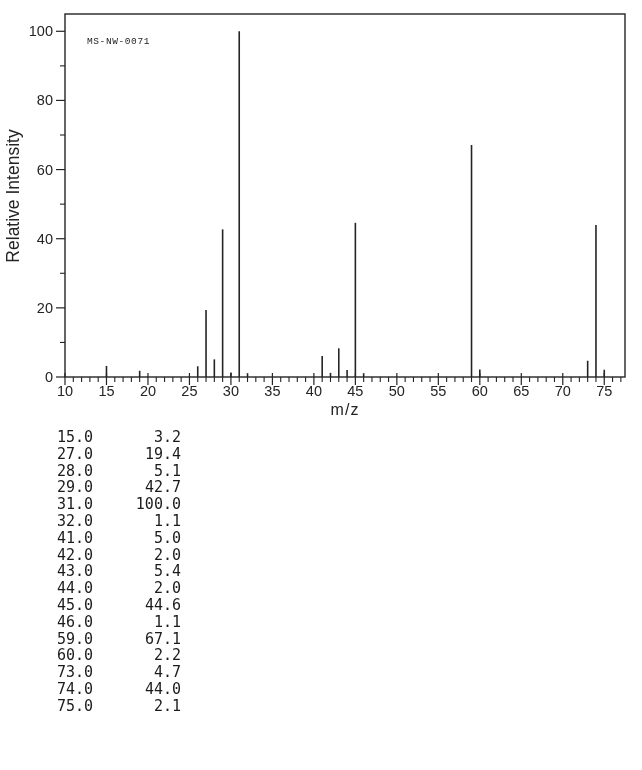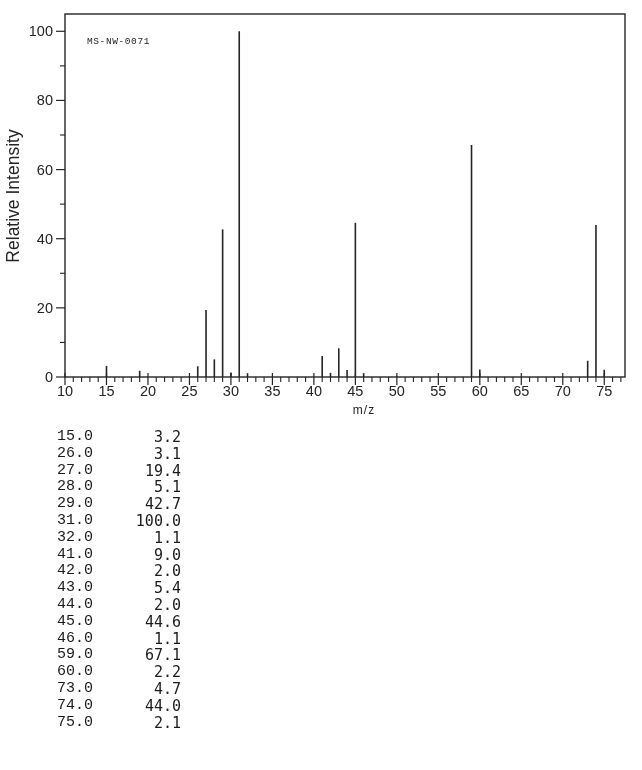--- a/index.html
+++ b/index.html
@@ -21,30 +21,30 @@
   }
   .ylabel{
     position:absolute;left:13px;top:196px;
     transform:translate(-50%,-50%) rotate(-90deg);
     white-space:nowrap;
     font-size:17.5px;color:#242424;
   }
   .xlabel{
     position:absolute;left:345px;top:410px;
     transform:translate(-50%,-50%);
-    font-size:12px;color:#242424;letter-spacing:1px;margin-left:19px;
+    font-size:16px;color:#242424;letter-spacing:1px;
   }
   .peak-table{
     position:absolute;left:57px;top:429px;
     width:124px;
     font-family:"DejaVu Sans Mono", monospace;
     font-size:15px;line-height:16.8px;color:#1b1b1b;
   }
   .peak-row{display:flex;justify-content:space-between;}
-  .peak-row .mz{text-align:right;font-family:Liberation Mono, monospace;}
+  .peak-row .mz{text-align:right;}
   .peak-row .inten{text-align:left;}
 </style>
 </head>
 <body>
 
 <div class="figure">
   <div class="plot-wrap">
     <svg width="642" height="425" viewBox="0 0 642 425" xmlns="http://www.w3.org/2000/svg">
         <rect x="65" y="14" width="560" height="363" fill="none" stroke="#242424" stroke-width="1.4"></rect>
         <line x1="73.29629629629629" y1="377" x2="73.29629629629629" y2="382" stroke="#242424" stroke-width="1.1"></line>
@@ -170,24 +170,20 @@
     <div class="annotation">MS-NW-0071</div>
     <div class="ylabel">Relative Intensity</div>
     <div class="xlabel">m/z</div>
   </div>
   <div class="peak-table">
       <div class="peak-row">
         <span class="mz">15.0</span>
         <span class="inten">3.2</span>
       </div>
       <div class="peak-row">
-        <span class="mz">26.0</span>
-        <span class="inten">3.1</span>
-      </div>
-      <div class="peak-row">
         <span class="mz">27.0</span>
         <span class="inten">19.4</span>
       </div>
       <div class="peak-row">
         <span class="mz">28.0</span>
         <span class="inten">5.1</span>
       </div>
       <div class="peak-row">
         <span class="mz">29.0</span>
         <span class="inten">42.7</span>
@@ -195,21 +191,21 @@
       <div class="peak-row">
         <span class="mz">31.0</span>
         <span class="inten">100.0</span>
       </div>
       <div class="peak-row">
         <span class="mz">32.0</span>
         <span class="inten">1.1</span>
       </div>
       <div class="peak-row">
         <span class="mz">41.0</span>
-        <span class="inten">9.0</span>
+        <span class="inten">5.0</span>
       </div>
       <div class="peak-row">
         <span class="mz">42.0</span>
         <span class="inten">2.0</span>
       </div>
       <div class="peak-row">
         <span class="mz">43.0</span>
         <span class="inten">5.4</span>
       </div>
       <div class="peak-row">

